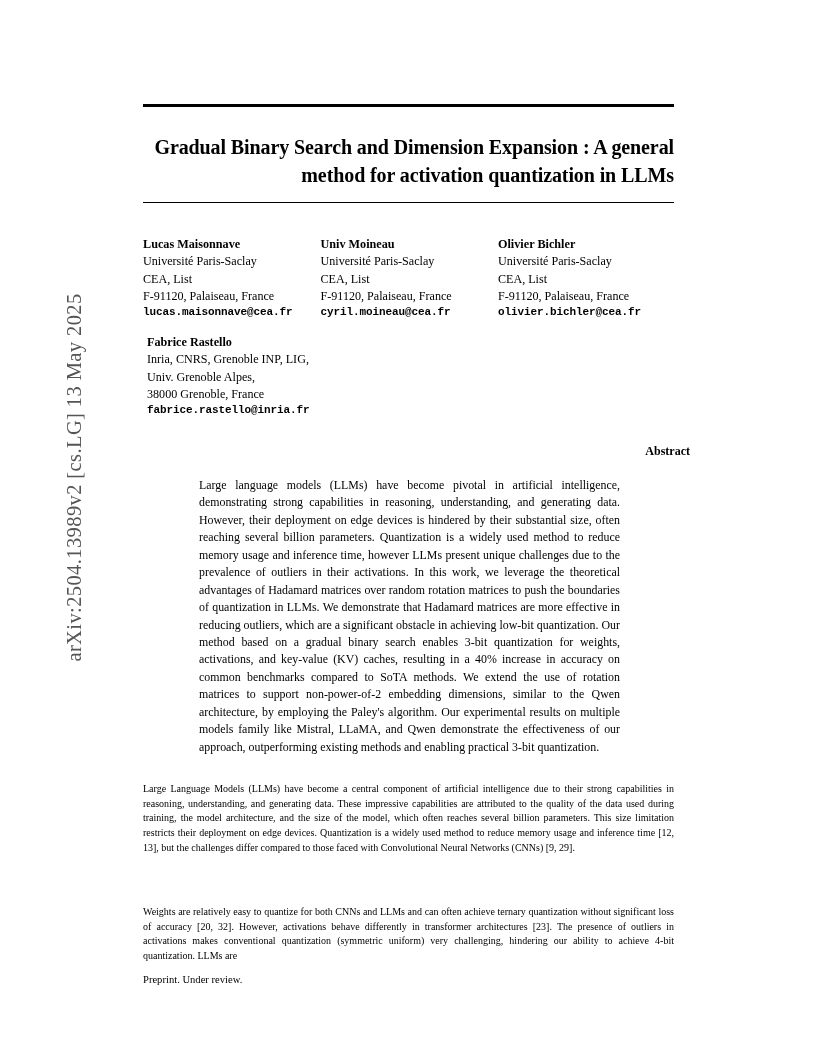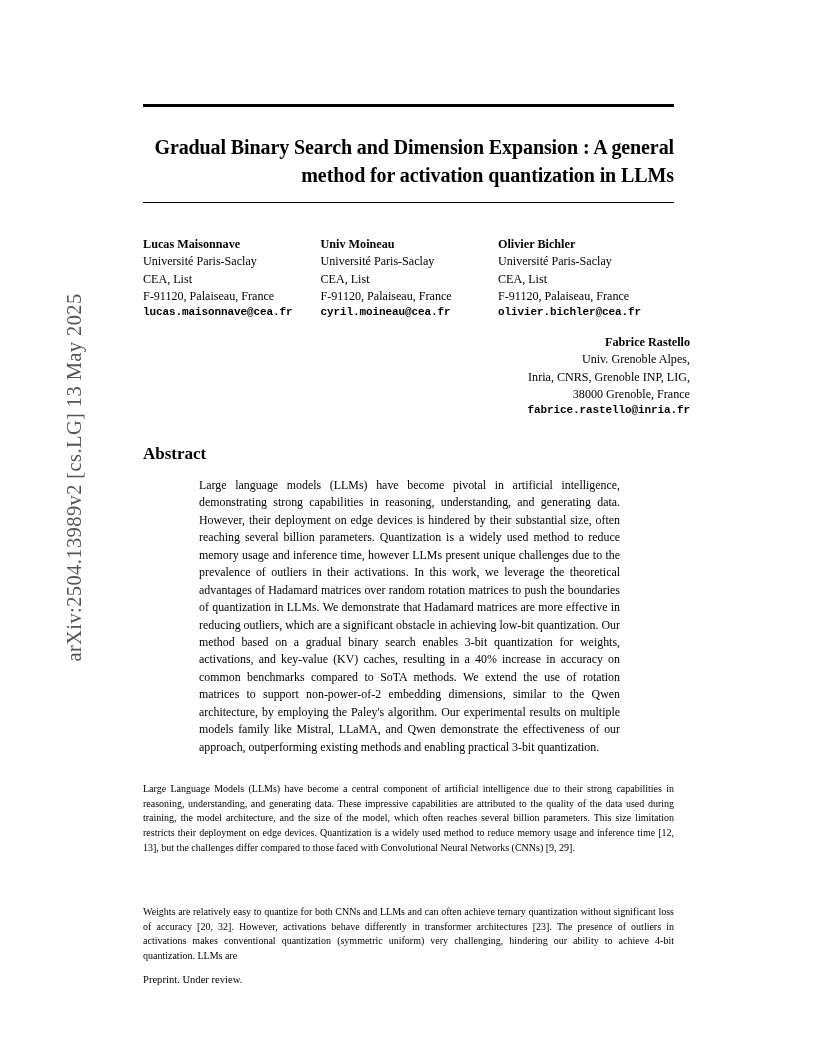--- a/index.html
+++ b/index.html
@@ -92,39 +92,39 @@
   .mono {
     font-family: "Liberation Mono", monospace;
     font-size: 11px;
     letter-spacing: -0.1px;
     font-weight: bold;
   }
 
   .author-center {
     position: absolute;
     top: 334px;
-    left: 16px;
-    width: 531px;
-    text-align: right;
+    left: 4px;
+    width: 531px;
+    text-align: left;
     font-size: 12.1px;
     line-height: 1.42;
   }
   .author-center .name {
     font-weight: bold;
     font-size: 12.2px;
   }
 
   .abstract-head {
     position: absolute;
     top: 444px;
-    left: 0;
-    width: 531px;
-    text-align: left;
-    font-weight: bold;
-    font-size: 17px;
+    left: 16px;
+    width: 531px;
+    text-align: right;
+    font-weight: bold;
+    font-size: 12px;
   }
   .abstract-body {
     position: absolute;
     top: 477px;
     left: 56px;
     width: 421px;
     font-size: 11.9px;
     line-height: 1.465;
     text-align: justify;
     text-justify: inter-word;
@@ -194,22 +194,22 @@
       <div class="name">Olivier Bichler</div>
       <div>Université Paris-Saclay</div>
       <div>CEA, List</div>
       <div>F-91120, Palaiseau, France</div>
       <div class="mono">olivier.bichler@cea.fr</div>
     </div>
   </div>
 
   <div class="author-center">
     <div class="name">Fabrice Rastello</div>
+    <div>Inria, CNRS, Grenoble INP, LIG,</div>
     <div>Univ. Grenoble Alpes,</div>
-    <div>Inria, CNRS, Grenoble INP, LIG,</div>
     <div>38000 Grenoble, France</div>
     <div class="mono">fabrice.rastello@inria.fr</div>
   </div>
 
   <div class="abstract-head">Abstract</div>
   <div class="abstract-body">Large language models (LLMs) have become pivotal in artificial intelligence, demonstrating strong capabilities in reasoning, understanding, and generating data. However, their deployment on edge devices is hindered by their substantial size, often reaching several billion parameters. Quantization is a widely used method to reduce memory usage and inference time, however LLMs present unique challenges due to the prevalence of outliers in their activations. In this work, we leverage the theoretical advantages of Hadamard matrices over random rotation matrices to push the boundaries of quantization in LLMs. We demonstrate that Hadamard matrices are more effective in reducing outliers, which are a significant obstacle in achieving low-bit quantization. Our method based on a gradual binary search enables 3-bit quantization for weights, activations, and key-value (KV) caches, resulting in a 40% increase in accuracy on common benchmarks compared to SoTA methods. We extend the use of rotation matrices to support non-power-of-2 embedding dimensions, similar to the Qwen architecture, by employing the Paley's algorithm. Our experimental results on multiple models family like Mistral, LLaMA, and Qwen demonstrate the effectiveness of our approach, outperforming existing methods and enabling practical 3-bit quantization.</div>
 
 
   <div class="body-text" id="para1">Large Language Models (LLMs) have become a central component of artificial intelligence due to their strong capabilities in reasoning, understanding, and generating data. These impressive capabilities are attributed to the quality of the data used during training, the model architecture, and the size of the model, which often reaches several billion parameters. This size limitation restricts their deployment on edge devices. Quantization is a widely used method to reduce memory usage and inference time [12, 13], but the challenges differ compared to those faced with Convolutional Neural Networks (CNNs) [9, 29].</div>
   <div class="body-text" id="para2">Weights are relatively easy to quantize for both CNNs and LLMs and can often achieve ternary quantization without significant loss of accuracy [20, 32]. However, activations behave differently in transformer architectures [23]. The presence of outliers in activations makes conventional quantization (symmetric uniform) very challenging, hindering our ability to achieve 4-bit quantization. LLMs are</div>

